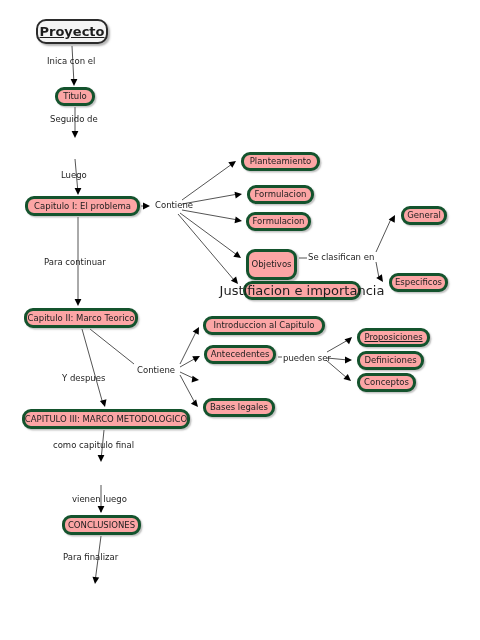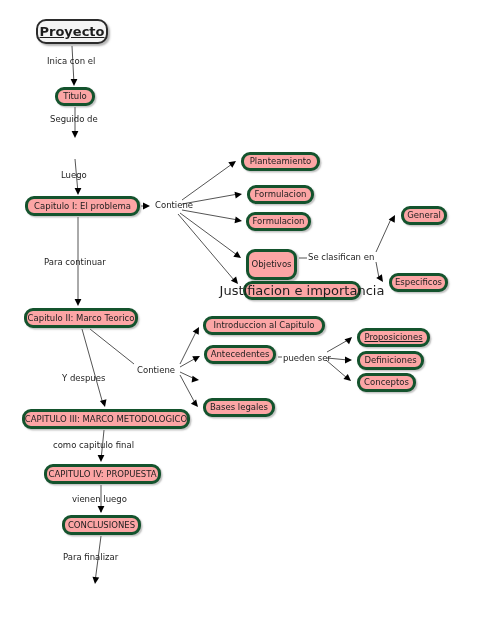--- a/index.html
+++ b/index.html
@@ -236,23 +236,20 @@
         <span class="node-label">Proposiciones</span>
       </div>
       <div class="node" style="left: 357px; top: 351px; width: 67px; height: 19px; font-size: 8.5px;">
         <span class="node-label">Definiciones</span>
       </div>
       <div class="node" style="left: 357px; top: 373px; width: 59px; height: 19px; font-size: 8.5px;">
         <span class="node-label">Conceptos</span>
       </div>
       <div class="node" style="left: 22px; top: 409px; width: 168px; height: 20px; font-size: 8.5px;">
         <span class="node-label">CAPITULO III: MARCO METODOLOGICO</span>
-      </div>
-      <div class="node" style="left: 44px; top: 464px; width: 117px; height: 20px; font-size: 8.5px;">
-        <span class="node-label">CAPITULO IV: PROPUESTA</span>
       </div>
       <div class="node" style="left: 62px; top: 515px; width: 79px; height: 20px; font-size: 8.5px;">
         <span class="node-label">CONCLUSIONES</span>
       </div>
     </div>
 
 <div class="edge-label" style="left: 47px; top: 57px;">Inica con el</div>
     <div class="edge-label" style="left: 50px; top: 115px;">Seguido de</div>
     <div class="edge-label" style="left: 61px; top: 171px;">Luego</div>
     <div class="edge-label" style="left: 155px; top: 201px;">Contiene</div>

